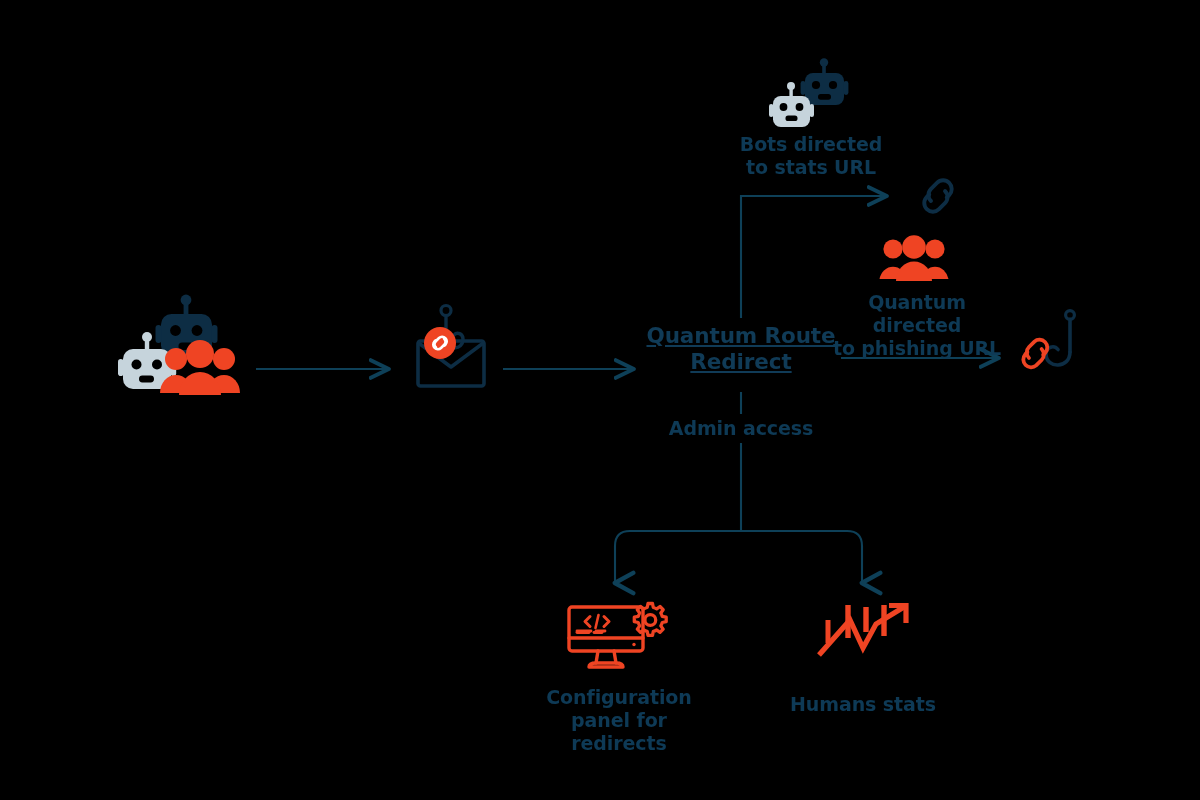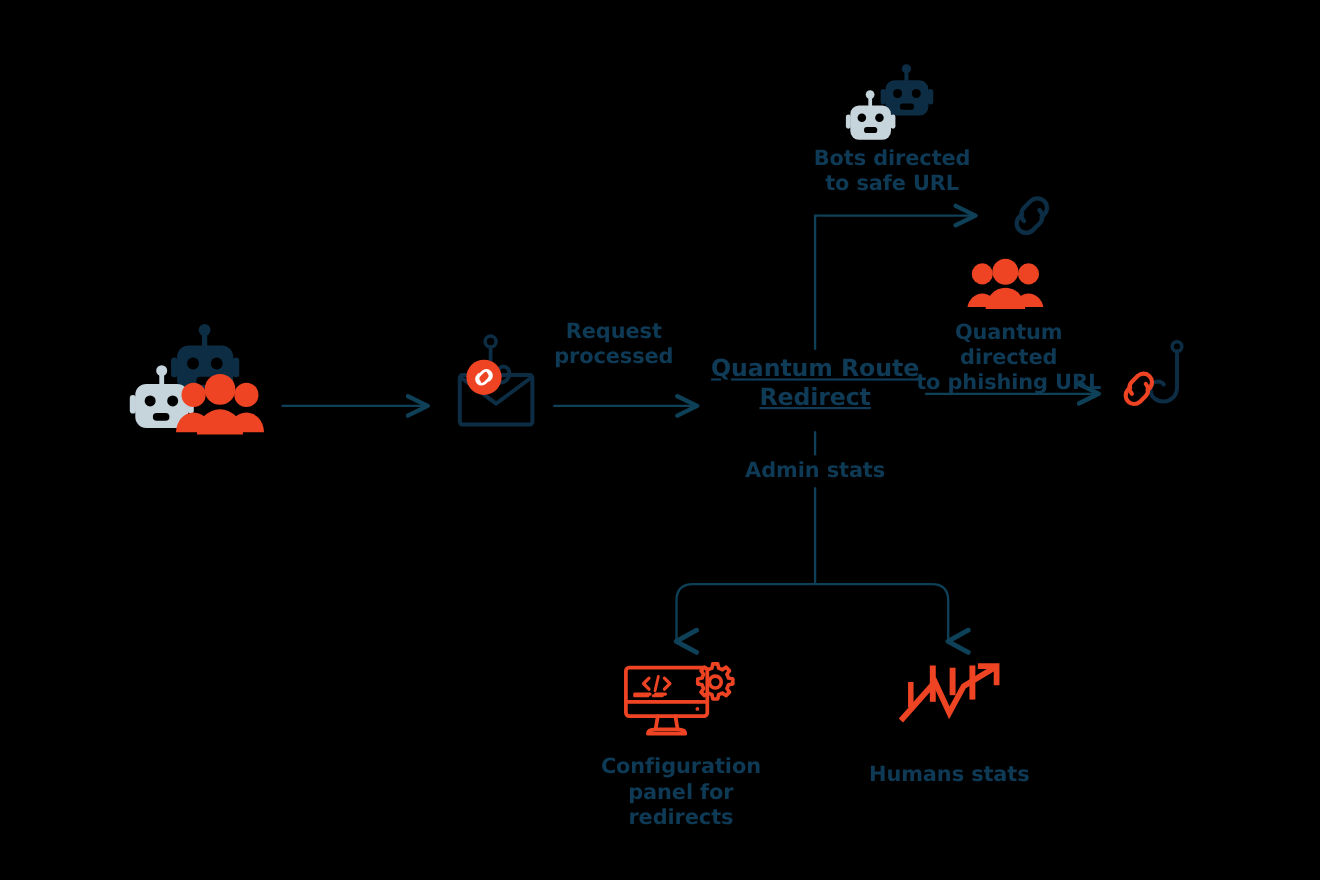--- a/index.html
+++ b/index.html
@@ -118,22 +118,20 @@
       <g>
         <circle cx="34" cy="40" r="16" fill="#ef4423"></circle>
         <g fill="none" stroke="#ffffff" stroke-width="2.6" stroke-linecap="round">
           <path d="M30,44.5 a4.6,4.6 0 0 1 0,-6.5 l3,-3 a4.6,4.6 0 0 1 6.5,6.5 l-1,1"></path>
           <path d="M38,35.5 a4.6,4.6 0 0 1 0,6.5 l-3,3 a4.6,4.6 0 0 1 -6.5,-6.5 l1,-1"></path>
         </g>
       </g>
     </svg>
   </div>
 
-  <div class="lbl" style="left:493px; top:290px; width:130px;">Request
-processed</div>
 
   <div class="node" style="left:766px; top:58px; width:90px; height:82px;">
     <svg width="90" height="82" viewBox="0 0 90 82">
 
       <g fill="#0d2d44">
         <circle cx="58" cy="4.5" r="4.2"></circle>
         <rect x="56.2" y="7.5" width="3.6" height="8"></rect>
         <rect x="39" y="15" width="39" height="32" rx="8"></rect>
         <rect x="34.6" y="23" width="4.8" height="14" rx="2.4"></rect>
         <rect x="77.6" y="23" width="4.8" height="14" rx="2.4"></rect>
@@ -149,21 +147,21 @@
         <rect x="3" y="46" width="4.4" height="13" rx="2.2"></rect>
         <rect x="43.6" y="46" width="4.4" height="13" rx="2.2"></rect>
         <circle cx="17.5" cy="49" r="3.9" fill="#000"></circle>
         <circle cx="33.5" cy="49" r="3.9" fill="#000"></circle>
         <rect x="19.5" y="57.5" width="12" height="5.5" rx="2.6" fill="#000"></rect>
       </g>
     </svg>
   </div>
 
   <div class="lbl" style="left:726px; top:133px; width:170px;">Bots directed
-to safe URL</div>
+to stats URL</div>
 
   <div class="node" style="left:910px; top:168px; width:56px; height:56px;">
     <svg width="56" height="56" viewBox="0 0 56 56">
       <g fill="none" stroke="#0d2d44" stroke-width="3.9" stroke-linecap="round">
         <path d="M21,33 a8.6,8.6 0 0 1 0,-12.2 l6,-6 a8.6,8.6 0 0 1 12.2,12.2 l-2.4,2.4"></path>
         <path d="M35,23 a8.6,8.6 0 0 1 0,12.2 l-6,6 a8.6,8.6 0 0 1 -12.2,-12.2 l2.4,-2.4"></path>
       </g>
     </svg>
   </div>
 
@@ -197,21 +195,21 @@
         </g>
 
         <g fill="none" stroke="#ef4423" stroke-width="3.8" stroke-linecap="round">
           <path d="M15,52 a7.8,7.8 0 0 1 0,-11 l5.4,-5.4 a7.8,7.8 0 0 1 11,11 l-2.2,2.2"></path>
           <path d="M27.6,43 a7.8,7.8 0 0 1 0,11 l-5.4,5.4 a7.8,7.8 0 0 1 -11,-11 l2.2,-2.2"></path>
         </g>
       </g>
     </svg>
   </div>
 
-  <div class="lbl" style="left:651px; top:417px; width:180px;">Admin stats</div>
+  <div class="lbl" style="left:651px; top:417px; width:180px;">Admin access</div>
 
   <div class="node" style="left:565px; top:597px; width:108px; height:76px;">
     <svg width="108" height="76" viewBox="0 0 108 76">
       <g fill="none" stroke="#ef4423" stroke-width="3.4" stroke-linejoin="round" stroke-linecap="round">
 
         <rect x="4" y="10" width="74" height="44" rx="3"></rect>
         <path d="M4,41 L78,41"></path>
 
         <path d="M33,54 L31,66 M49,54 L51,66"></path>
         <path d="M24,70 q0,-4 7,-4 L51,66 q7,0 7,4 Z"></path>

